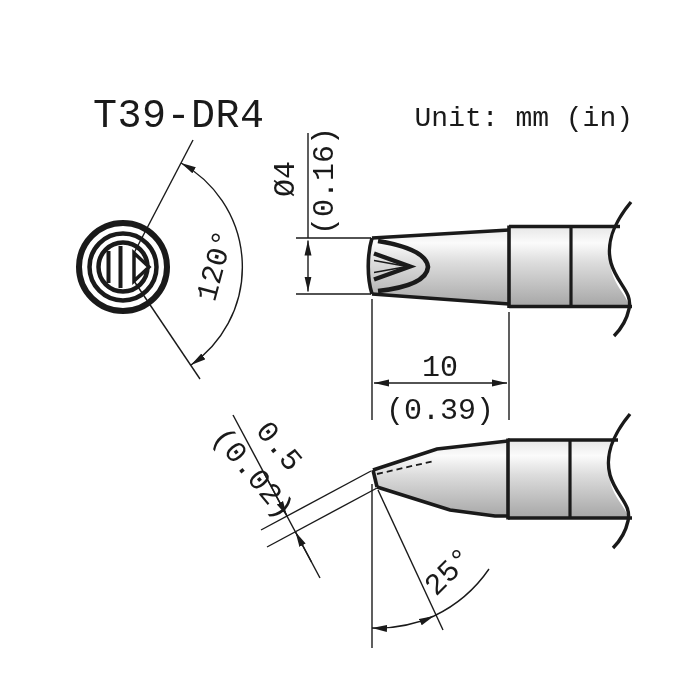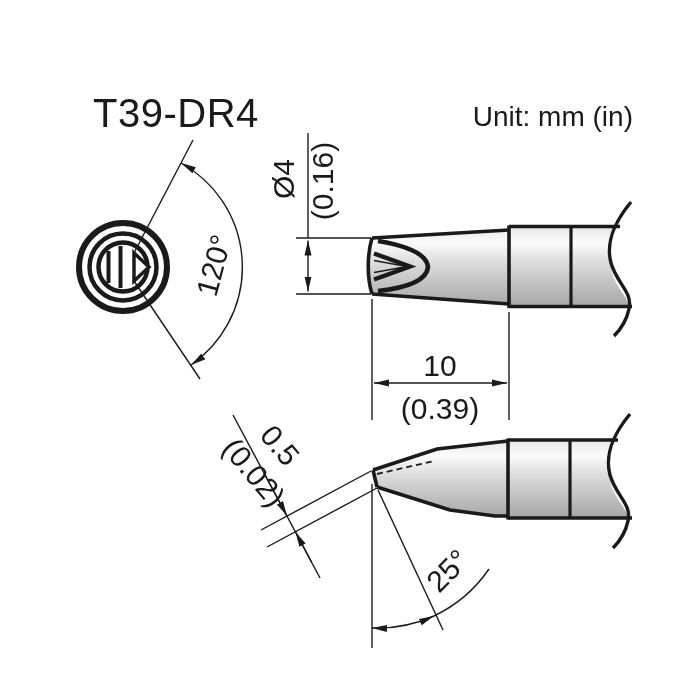--- a/index.html
+++ b/index.html
@@ -1,17 +1,17 @@
 <!DOCTYPE html>
 <html><head>
 <meta charset="utf-8">
 <style>
   html,body{margin:0;padding:0;background:#fff;}
   .stage{position:relative;width:700px;height:700px;background:#ffffff;overflow:hidden;
-         font-family:Liberation Sans, sans-serif;}
+         font-family:Liberation Mono, monospace;}
   svg{position:absolute;left:0;top:0;}
   text{fill:#1a1a1a;}
   .t-title{font-size:40px;letter-spacing:0.5px;}
   .t-unit{font-size:28px;}
   .t-dim{font-size:30px;}
   .ln{stroke:#1a1a1a;fill:none;}
   .thin{stroke-width:1.4;}
   .thick{stroke-width:3.6;}
   .thick2{stroke-width:3.2;}
   .groove{stroke-width:4.6;}

